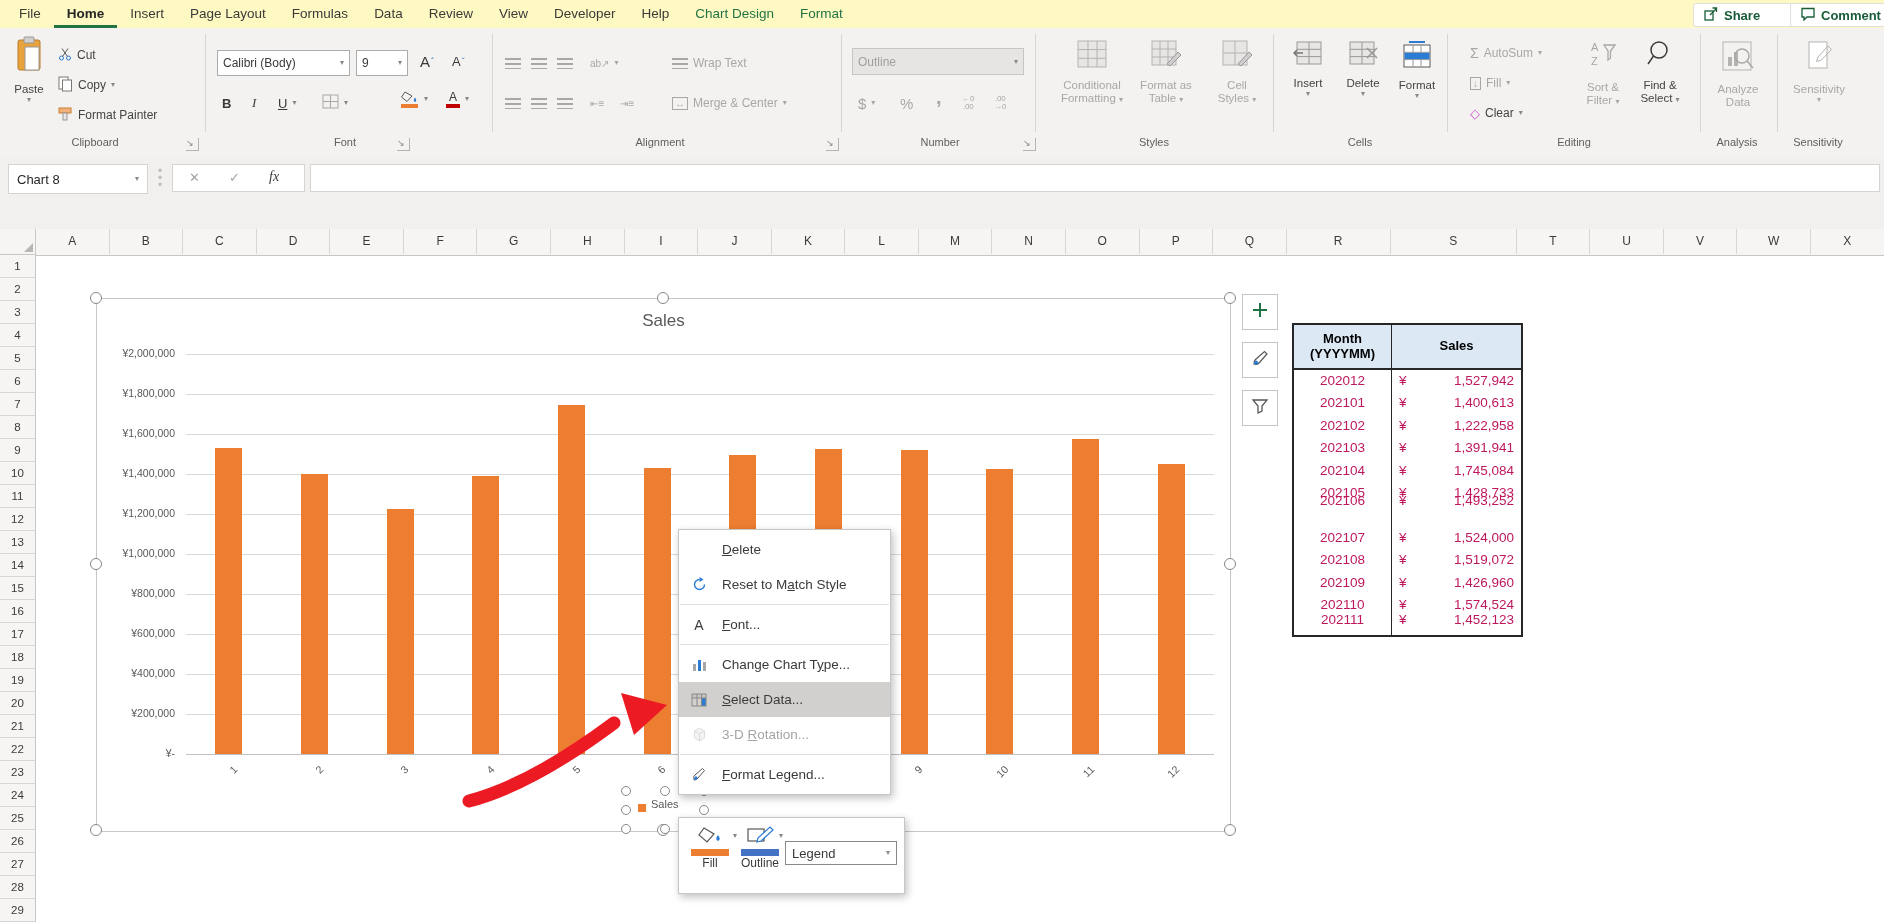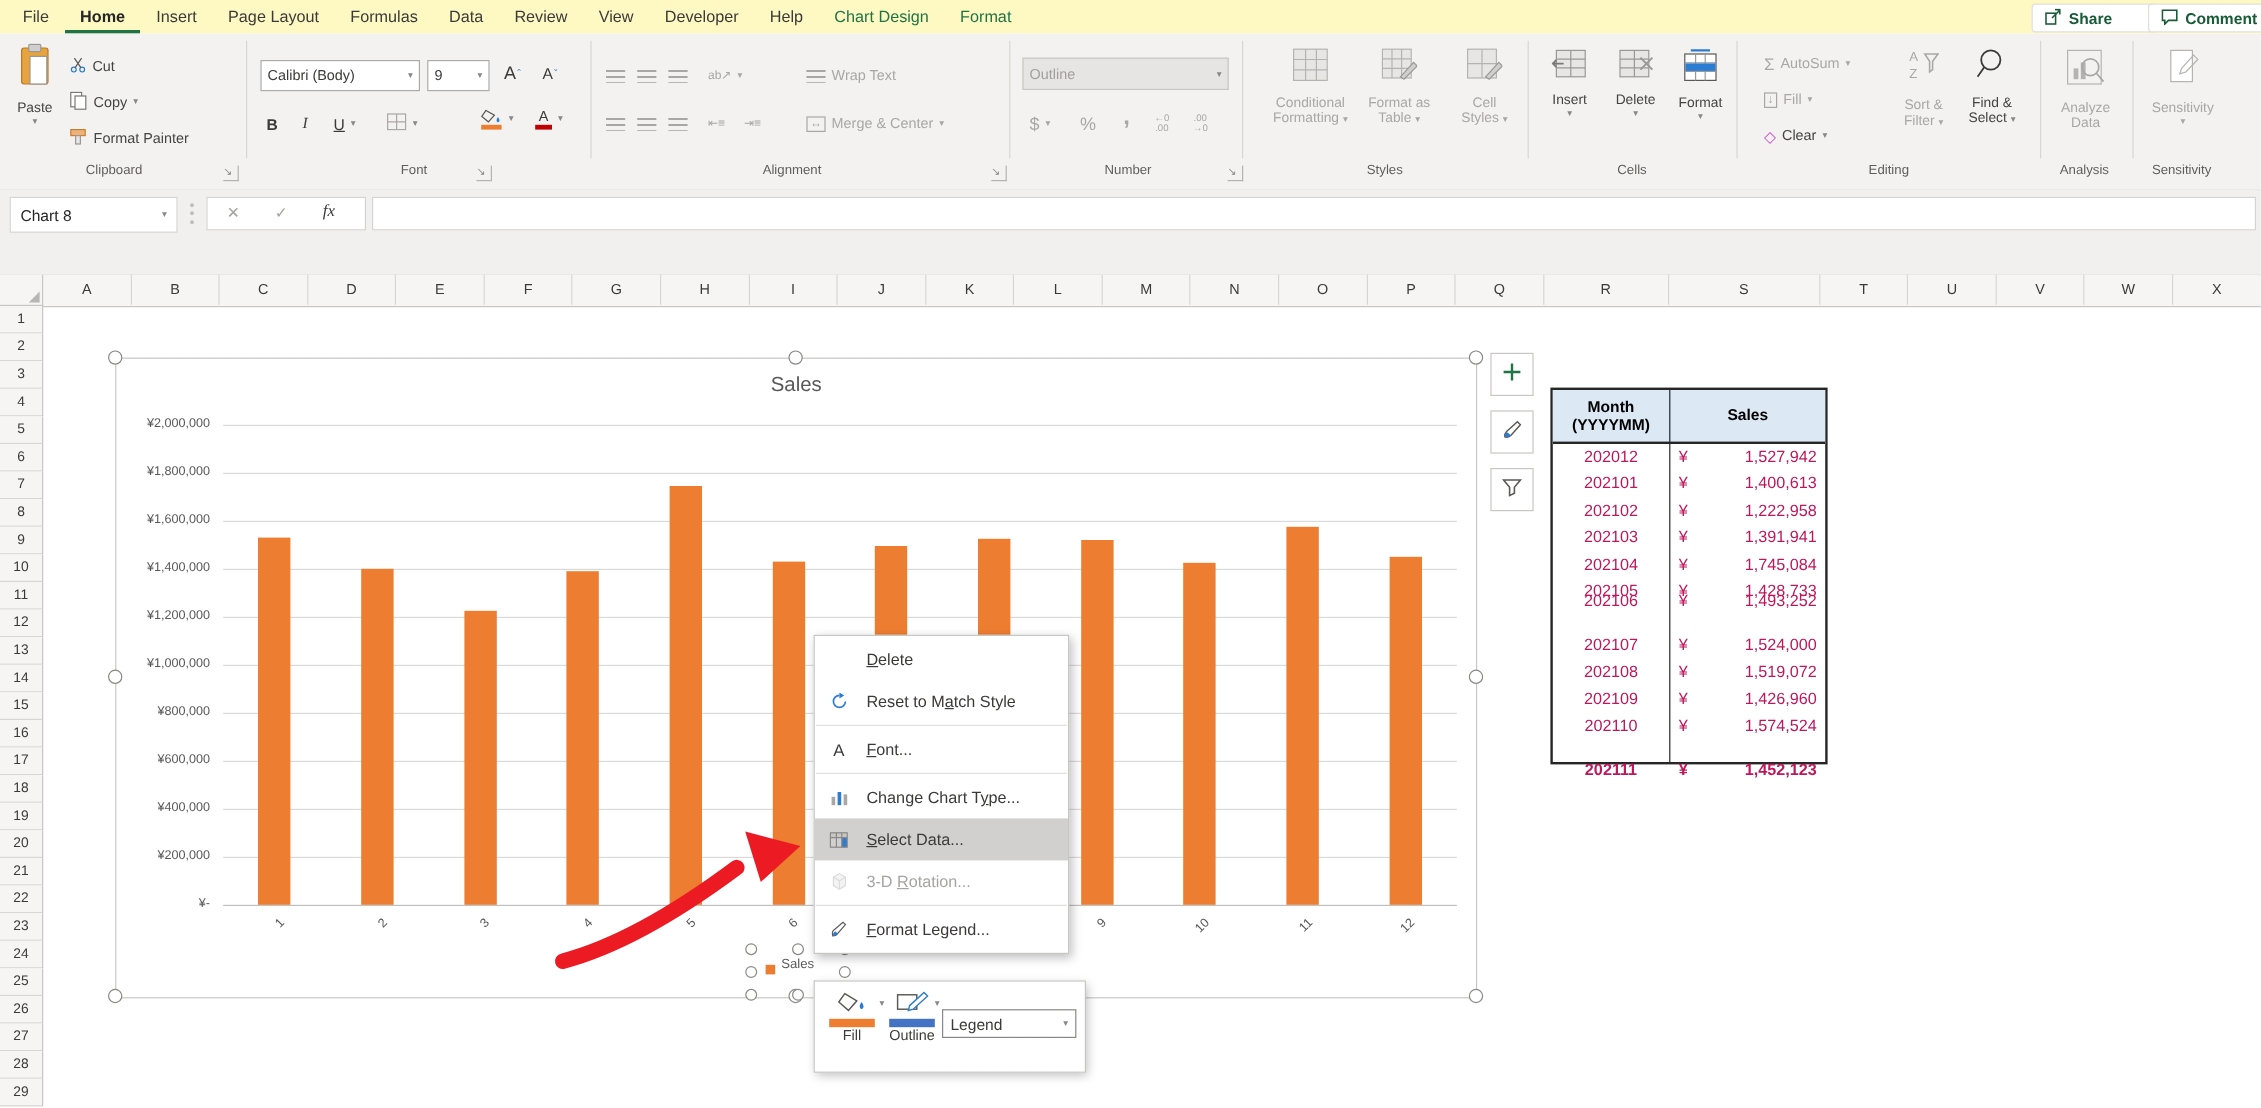--- a/index.html
+++ b/index.html
@@ -614,21 +614,21 @@
       <div class="dt-row" style="top: 246.6px;">
         <span class="dt-month">202109</span>
         <span class="dt-cur">¥</span>
         <span class="dt-val">1,426,960</span>
       </div>
       <div class="dt-row" style="top: 269px;">
         <span class="dt-month">202110</span>
         <span class="dt-cur">¥</span>
         <span class="dt-val">1,574,524</span>
       </div>
-      <div class="dt-row" style="top: 306px; font-weight: bold;">
+      <div class="dt-row" style="top: 284px;">
         <span class="dt-month">202111</span>
         <span class="dt-cur">¥</span>
         <span class="dt-val">1,452,123</span>
       </div>
     </div>
 </div>
 
 <svg class="abs" style="left:0;top:0;width:1884px;height:923px;z-index:25;pointer-events:none">
   <path d="M 469 801 C 515 789, 567 758, 614 723" stroke="#EC1B23" stroke-width="13" fill="none" stroke-linecap="round"></path>
   <polygon points="667,705 621,693 634,735" fill="#EC1B23"></polygon>

